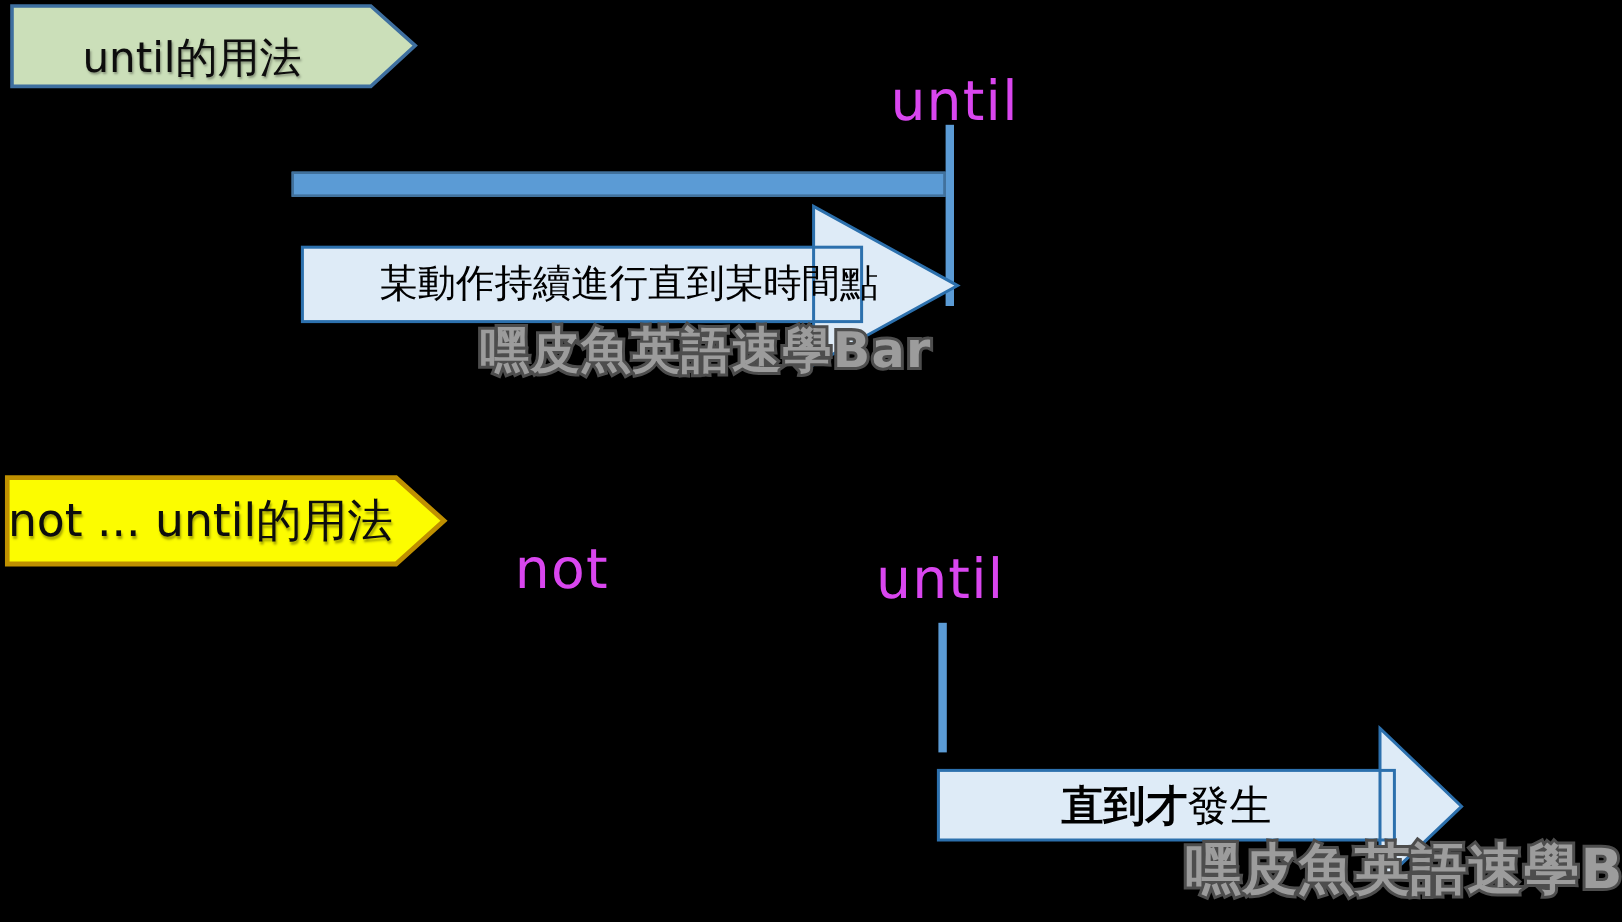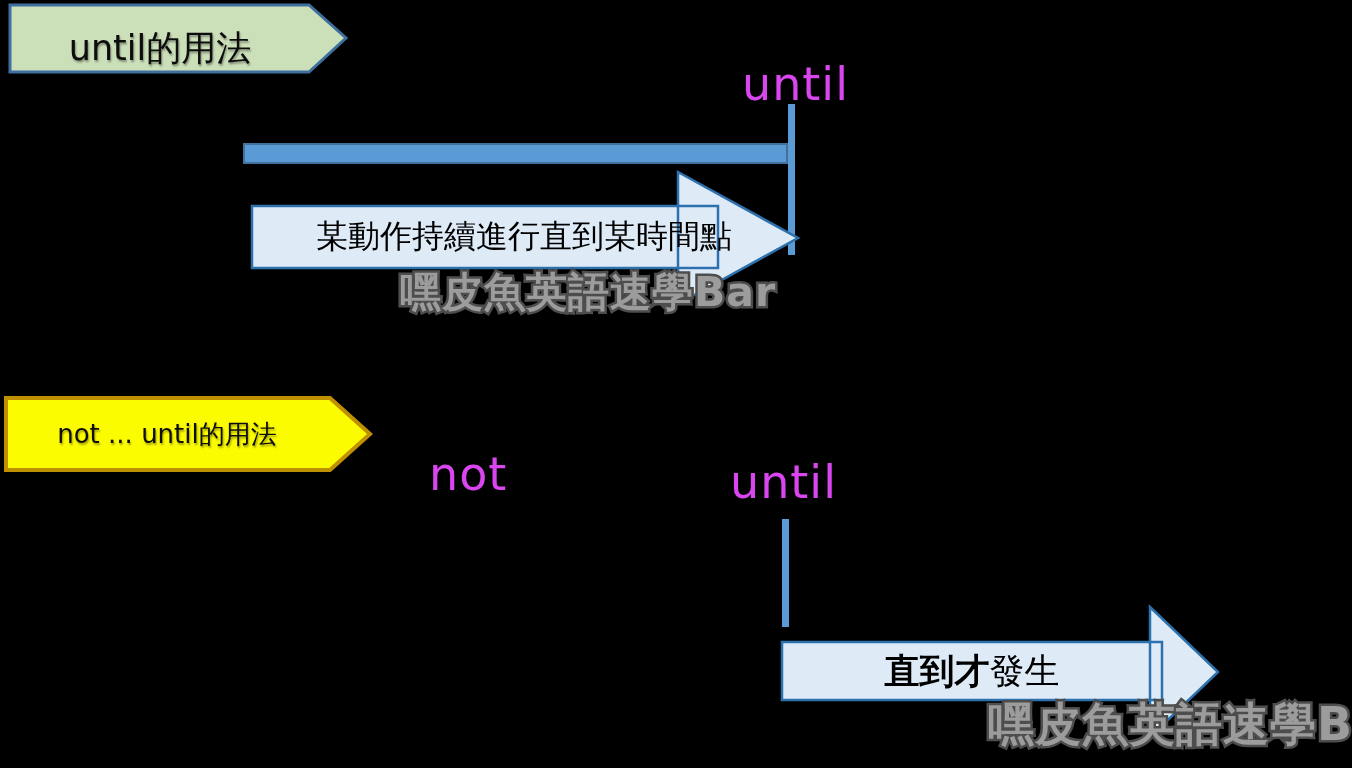--- a/index.html
+++ b/index.html
@@ -22,21 +22,21 @@
     position: absolute;
     display: flex;
     align-items: center;
     justify-content: center;
     color: #0d0d0d;
     font-weight: 400;
     text-shadow: 1px 2px 2px rgba(0,0,0,0.35);
     white-space: nowrap;
   }
   .banner1-label { left: 10px; top: 6px; width: 300px; height: 84px; font-size: 35px; }
-  .banner2-label { left: 6px; top: 398px; width: 322px; height: 72px; font-size: 26px; }
+  .banner2-label { left: 6px; top: 398px; width: 322px; height: 72px; font-size: 38px; }
 
   
   .keyword {
     position: absolute;
     color: #d946ef;
     font-size: 46px;
     letter-spacing: 1px;
     white-space: nowrap;
   }
   .kw-until-1 { left: 742px; top: 57px; }

